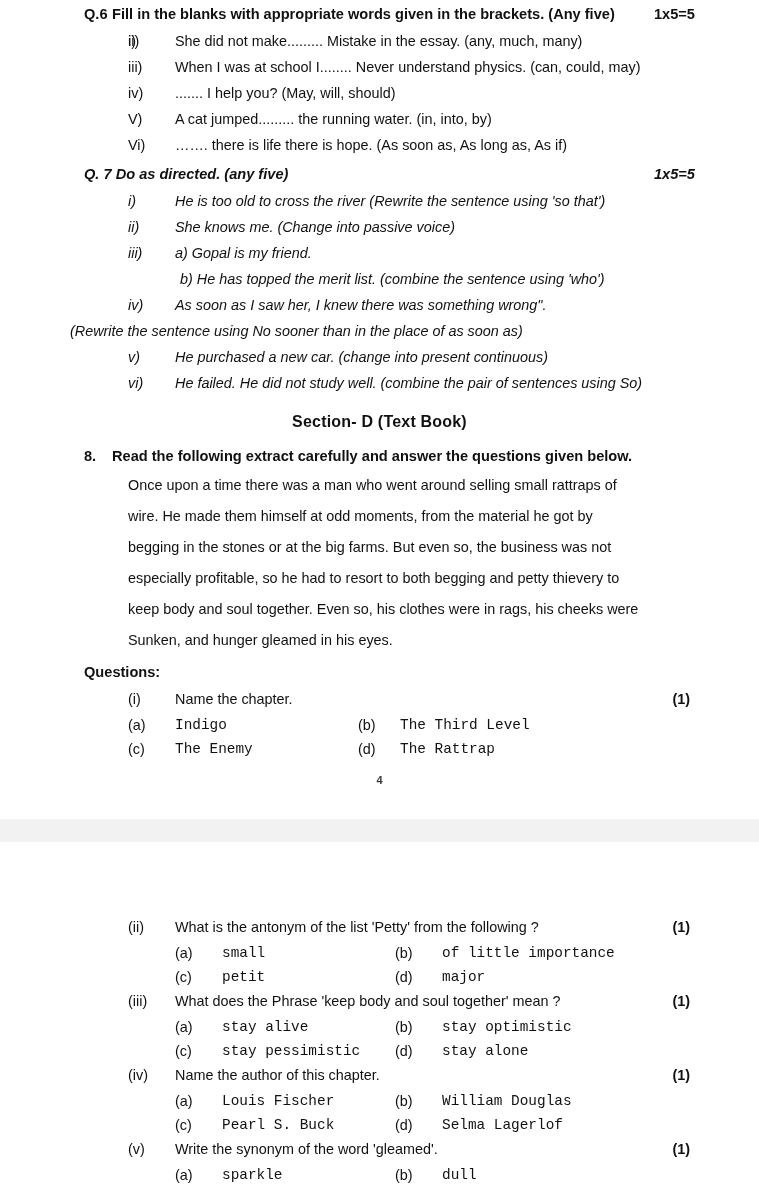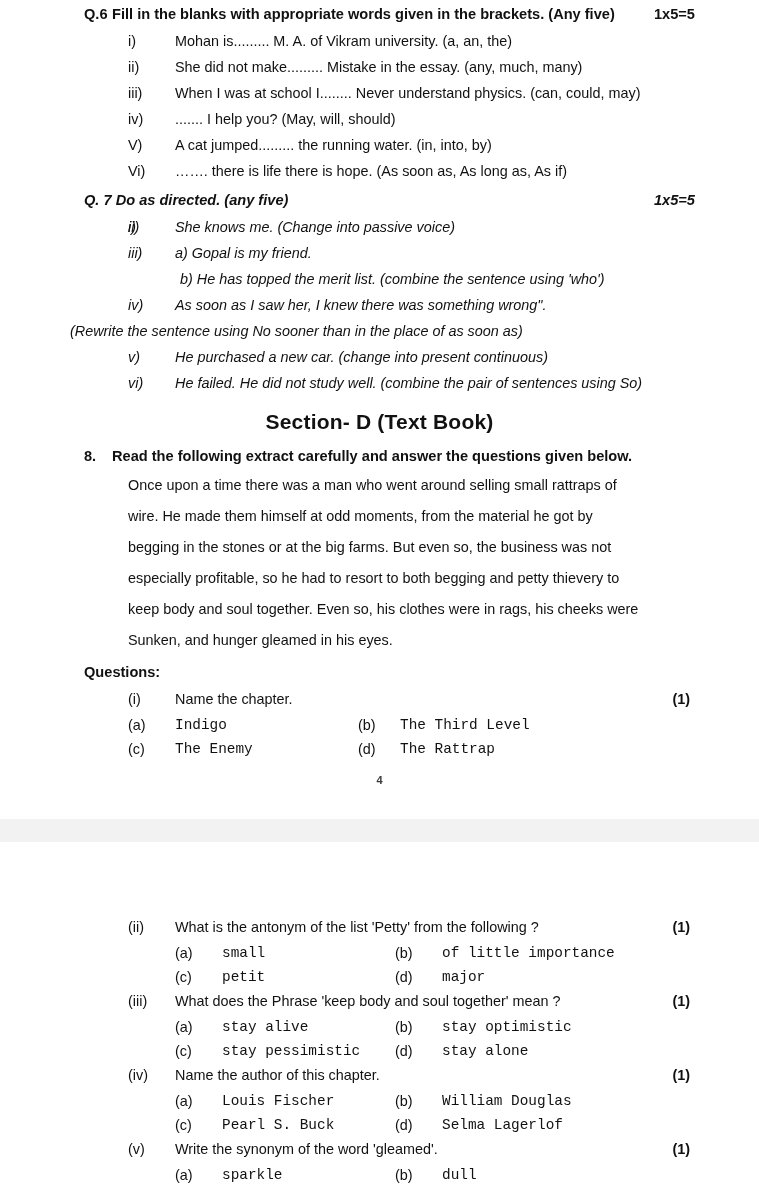--- a/index.html
+++ b/index.html
@@ -71,21 +71,21 @@
     font-weight: bold;
     white-space: nowrap;
   }
   .marks-5 { right: 64px; }
   .marks-1 { right: 69px; }
 
   
   .section-title {
     text-align: center;
     font-weight: bold;
-    font-size: 21px;
+    font-size: 16px;
     line-height: 34px;
     margin-top: 9px;
     margin-bottom: 3px;
     letter-spacing: 0.2px;
   }
 
   
   .passage {
     margin-left: 128px;
     margin-right: 72px;
@@ -158,21 +158,20 @@
 
   <div>
     <div class="qhead">
       <span class="qnum">Q.6</span>
       <span>Fill in the blanks with appropriate words given in the brackets. (Any five)</span>
       <span class="marks marks-5">1x5=5</span>
     </div>
 
     <div class="qrow">
       <span class="rnum">i)</span>
-      <span>Mohan is......... M. A. of Vikram university. (a, an, the)</span>
     </div>
     <div class="qrow">
       <span class="rnum">ii)</span>
       <span>She did not make......... Mistake in the essay. (any, much, many)</span>
     </div>
     <div class="qrow">
       <span class="rnum">iii)</span>
       <span>When I was at school I........ Never understand physics. (can, could, may)</span>
     </div>
     <div class="qrow">
@@ -190,20 +189,21 @@
   </div>
 
   <div style="margin-top:2px;font-style:italic;">
     <div class="qhead" style="padding-left:84px;">
       <span>Q. 7 Do as directed. (any five)</span>
       <span class="marks marks-5">1x5=5</span>
     </div>
 
     <div class="qrow">
       <span class="rnum">i)</span>
+      <span>He is too old to cross the river (Rewrite the sentence using 'so that')</span>
     </div>
     <div class="qrow">
       <span class="rnum">ii)</span>
       <span>She knows me.  (Change into passive voice)</span>
     </div>
     <div class="qrow">
       <span class="rnum">iii)</span>
       <span>a) Gopal is my friend.</span>
     </div>
     <div class="subrow">b) He has topped the merit list. (combine the sentence using 'who')</div>

